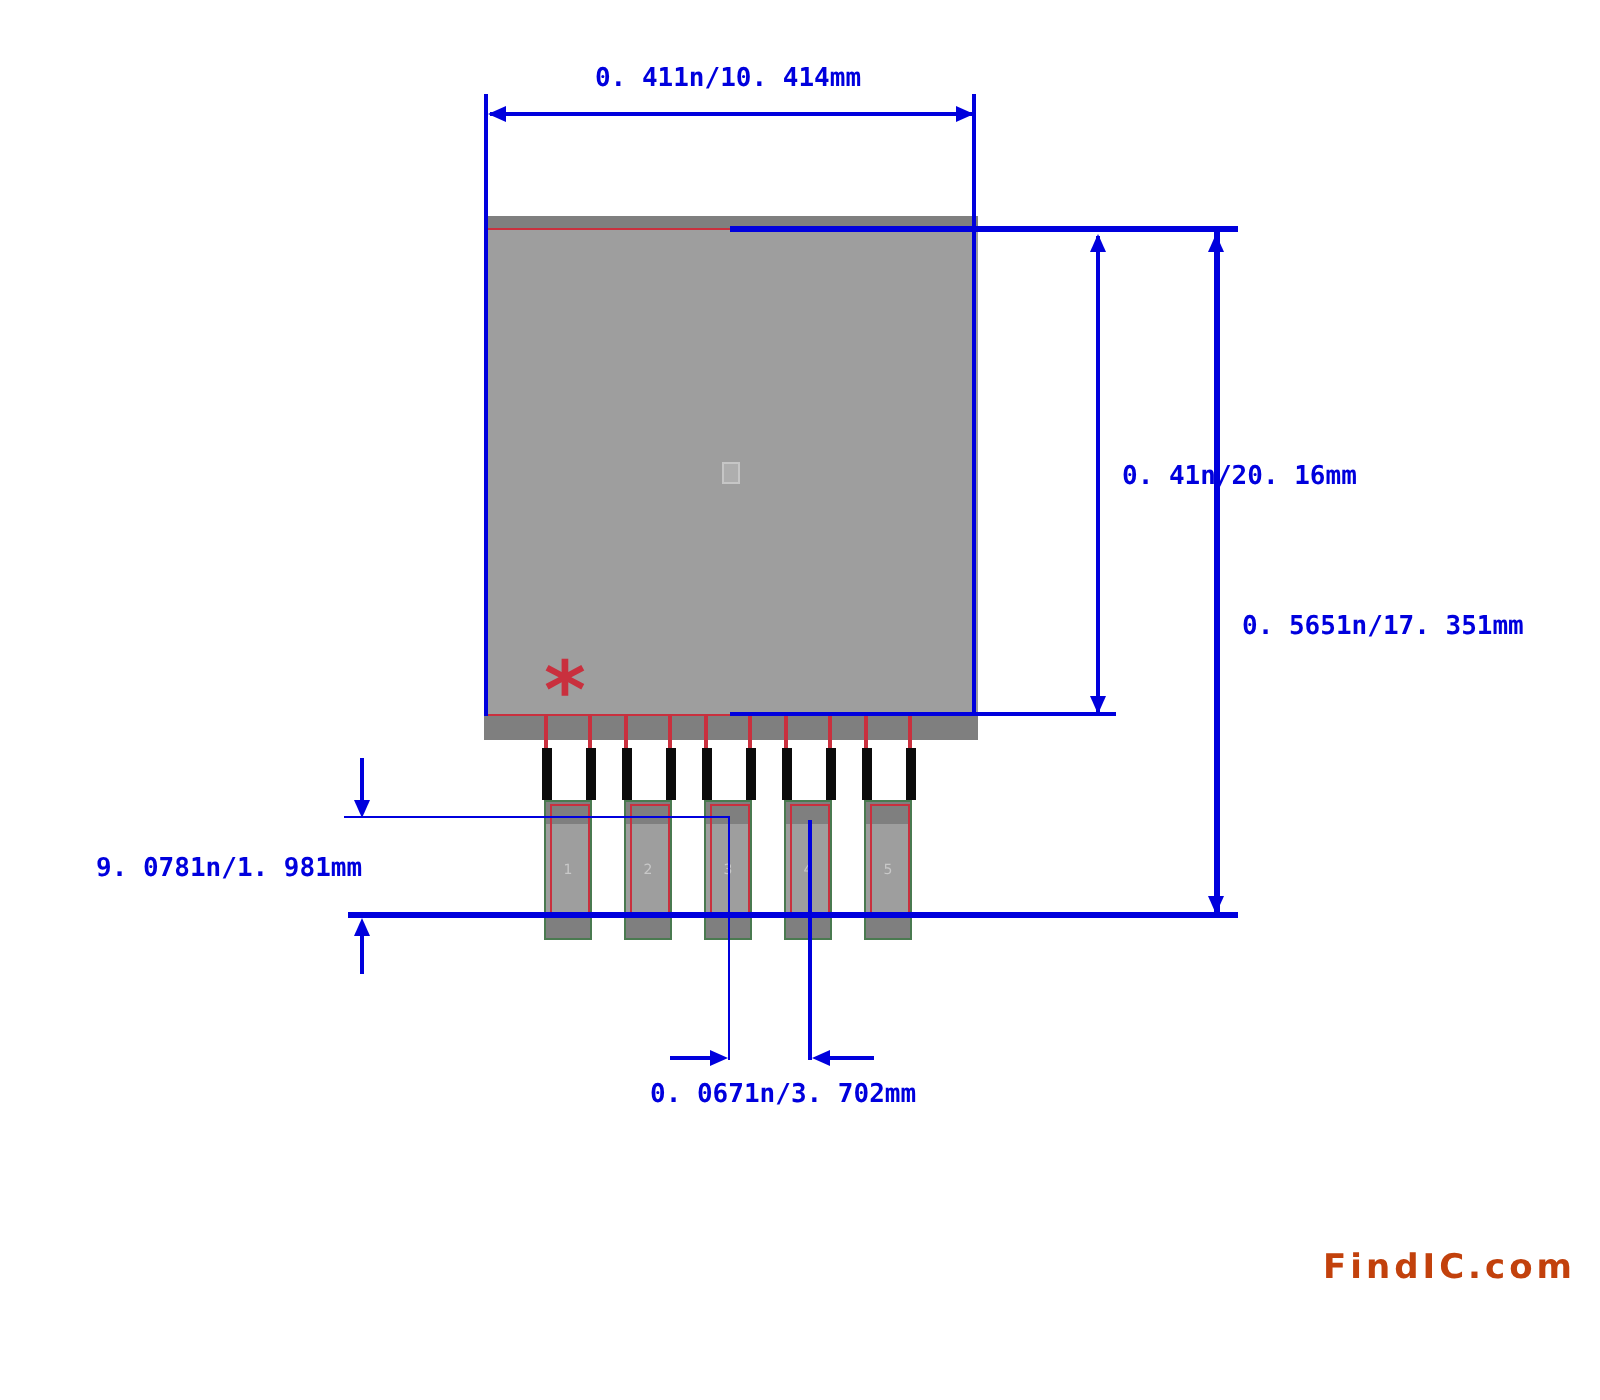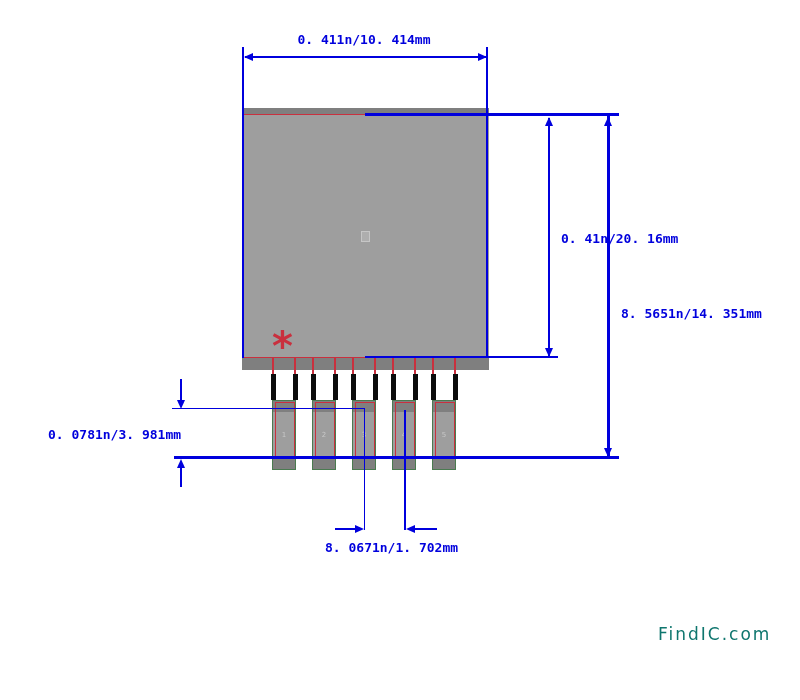--- a/index.html
+++ b/index.html
@@ -32,21 +32,21 @@
   .arr{position:absolute;width:0;height:0;}
   .arr-left{border-top:4px solid transparent;border-bottom:4px solid transparent;border-right:9px solid #0000dd;}
   .arr-right{border-top:4px solid transparent;border-bottom:4px solid transparent;border-left:9px solid #0000dd;}
   .arr-up{border-left:4px solid transparent;border-right:4px solid transparent;border-bottom:9px solid #0000dd;}
   .arr-down{border-left:4px solid transparent;border-right:4px solid transparent;border-top:9px solid #0000dd;}
   
   .logo{left:658px;top:624px;width:130px;text-align:left;cursor:pointer;}
   .logo-main{font-family:"DejaVu Sans",sans-serif;font-weight:bold;font-size:31px;line-height:34px;letter-spacing:1px;}
   .logo-find{color:#17a089;}
   .logo-ic{color:#f08125;}
-  .logo-sub{font-family:"DejaVu Sans",sans-serif;font-weight:normal;font-size:17px;color:#0f766e;letter-spacing:2px;line-height:20px;}
+  .logo-sub{font-family:"DejaVu Sans",sans-serif;font-weight:bold;font-size:17px;color:#c2410c;letter-spacing:2px;line-height:20px;text-align:right;}
 </style>
 </head>
 <body>
 
 <div id="canvas">
 
   <div class="abs body-block"></div>
   <div class="abs body-band-top"></div>
   <div class="abs body-band-bottom"></div>
   <div class="abs body-outline"></div>
@@ -119,35 +119,35 @@
   <div class="abs bl" style="left:365px;top:113px;width:254px;height:3px;"></div>
   <div class="abs bl" style="left:365px;top:356px;width:193px;height:2px;"></div>
   <div class="abs bl" style="left:548px;top:118px;width:2px;height:238px;"></div>
   <div class="abs arr arr-up" style="left:545px;top:117px;"></div>
   <div class="abs arr arr-down" style="left:545px;top:348px;"></div>
   <div class="dim-label" style="left:561px;top:231px;">0. 41n/20. 16mm</div>
 
   <div class="abs bl" style="left:607px;top:115px;width:3px;height:342px;"></div>
   <div class="abs arr arr-up" style="left:604px;top:117px;"></div>
   <div class="abs arr arr-down" style="left:604px;top:448px;"></div>
-  <div class="dim-label" style="left:621px;top:306px;">8. 5651n/14. 351mm</div>
+  <div class="dim-label" style="left:621px;top:306px;">0. 5651n/17. 351mm</div>
 
   <div class="abs bl" style="left:172px;top:408px;width:193px;height:1px;"></div>
   <div class="abs bl" style="left:174px;top:456px;width:445px;height:3px;"></div>
   <div class="abs bl" style="left:180px;top:379px;width:2px;height:23px;"></div>
   <div class="abs arr arr-down" style="left:177px;top:400px;"></div>
   <div class="abs bl" style="left:180px;top:467px;width:2px;height:20px;"></div>
   <div class="abs arr arr-up" style="left:177px;top:459px;"></div>
-  <div class="dim-label" style="left:48px;top:427px;">0. 0781n/3. 981mm</div>
+  <div class="dim-label" style="left:48px;top:427px;">9. 0781n/1. 981mm</div>
 
   <div class="abs bl" style="left:364px;top:409px;width:1px;height:121px;"></div>
   <div class="abs bl" style="left:404px;top:410px;width:2px;height:120px;"></div>
   <div class="abs bl" style="left:335px;top:528px;width:21px;height:2px;"></div>
   <div class="abs arr arr-right" style="left:355px;top:525px;"></div>
   <div class="abs bl" style="left:415px;top:528px;width:22px;height:2px;"></div>
   <div class="abs arr arr-left" style="left:406px;top:525px;"></div>
-  <div class="dim-label" style="left:325px;top:540px;">8. 0671n/1. 702mm</div>
+  <div class="dim-label" style="left:325px;top:540px;">0. 0671n/3. 702mm</div>
 
   <div class="abs logo">
     <div class="logo-sub">FindIC.com</div>
   </div>
 
 </div>
 
 </body></html>

